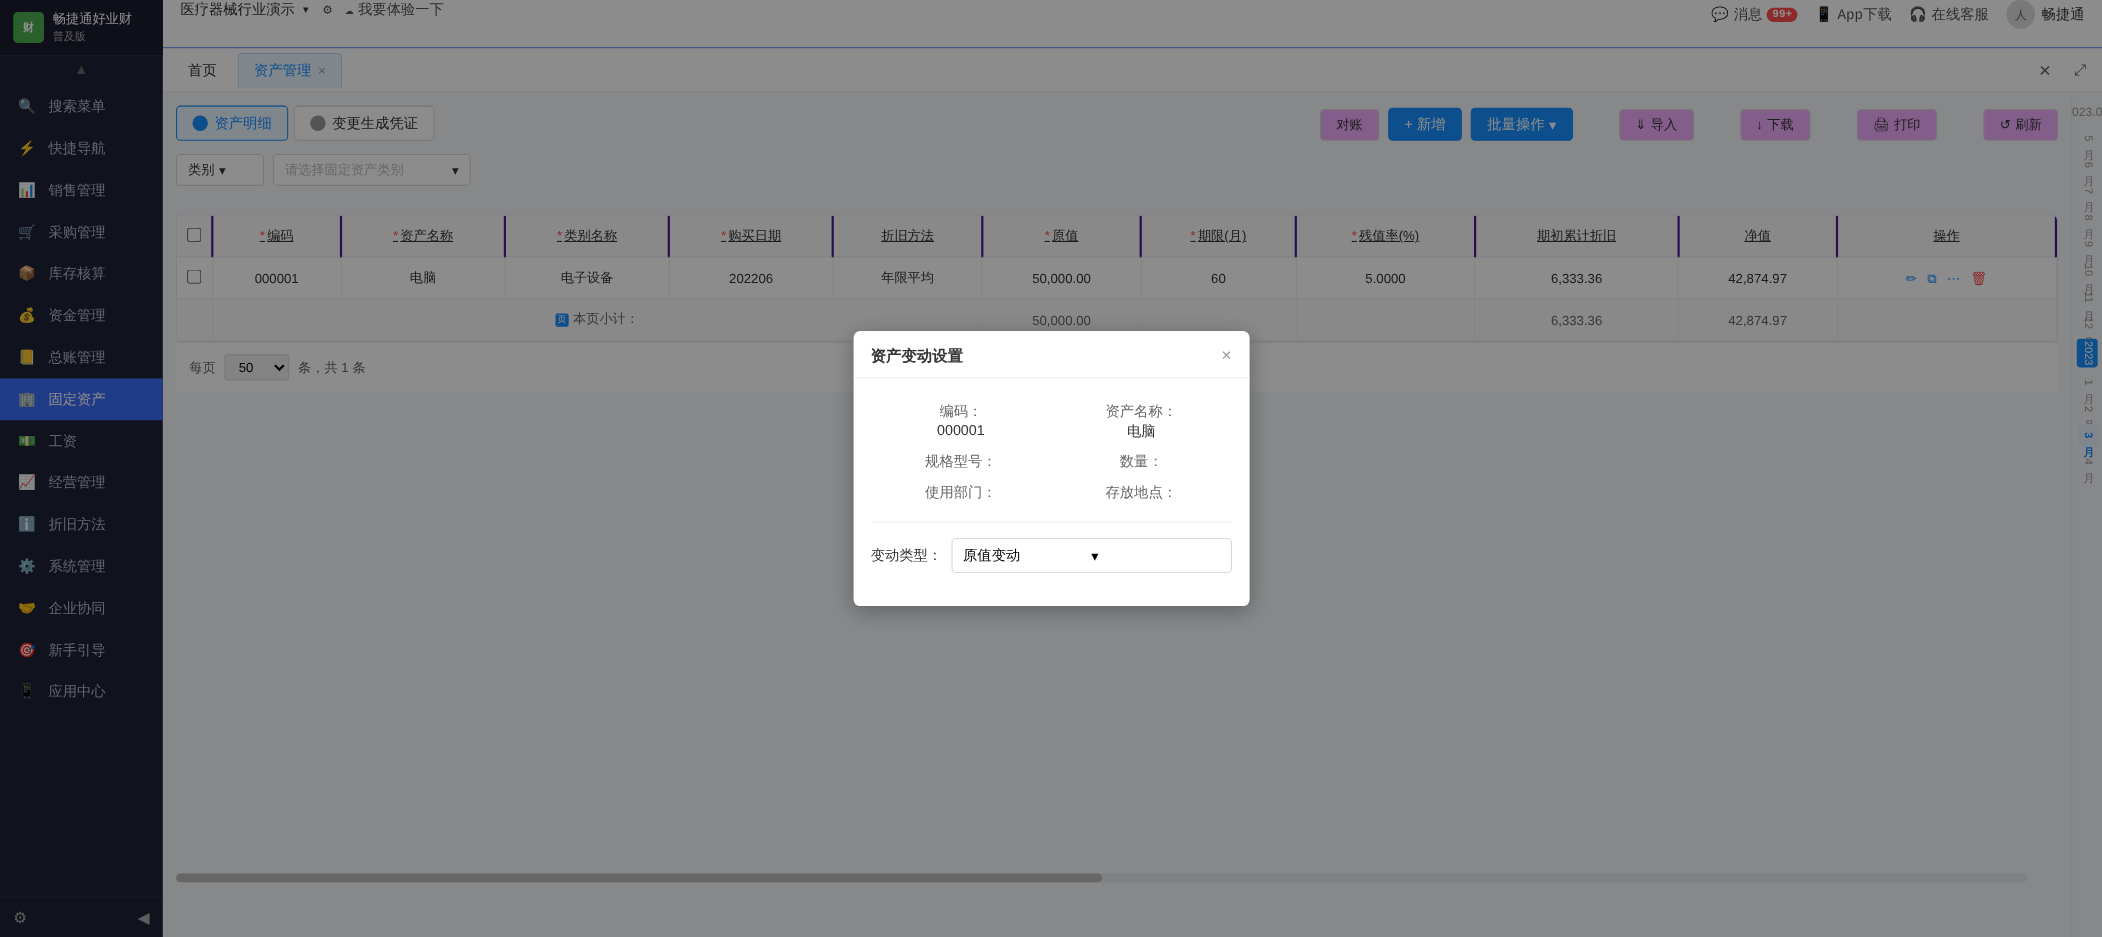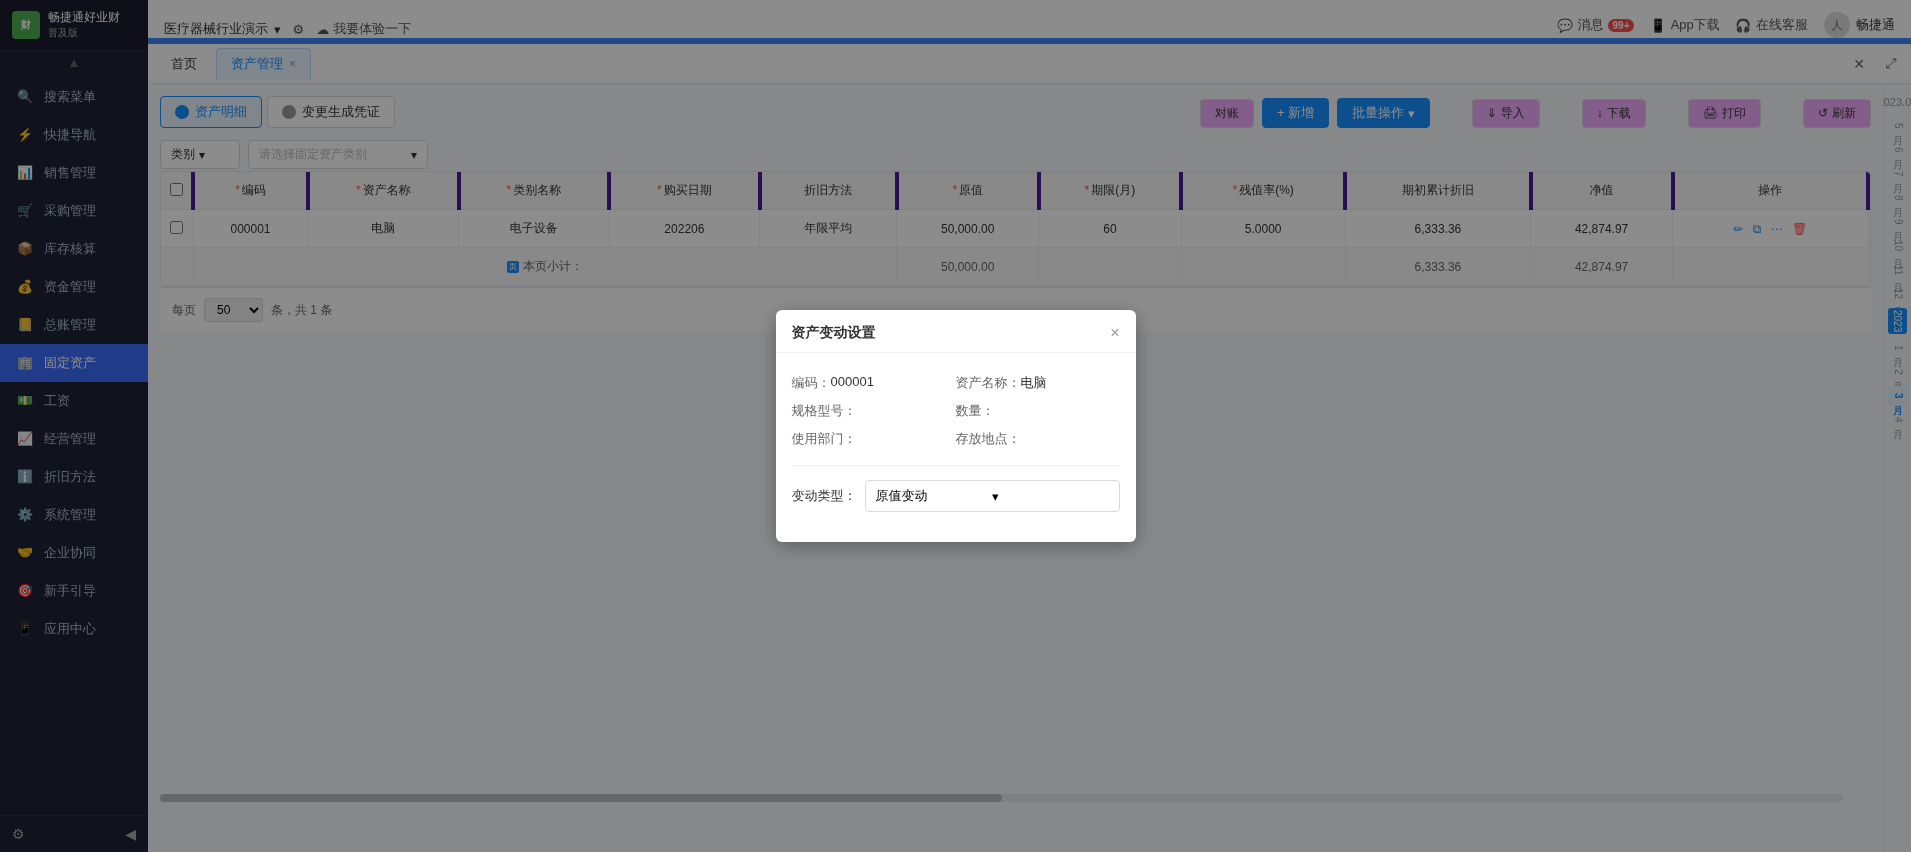--- a/index.html
+++ b/index.html
@@ -20,21 +20,21 @@
     .sidebar-item.active { background: #3b6cf7; color: #fff; }
     .sidebar-item-icon { width: 18px; height: 18px; flex-shrink: 0; display: flex; align-items: center; justify-content: center; }
     .sidebar-footer { display: flex; align-items: center; justify-content: space-between; padding: 10px 12px; border-top: 1px solid #2d3148; }
     .sidebar-footer-icon { color: #aaa; cursor: pointer; font-size: 14px; }
     .sidebar-scroll-up, .sidebar-scroll-down { display: flex; justify-content: center; align-items: center; padding: 4px; cursor: pointer; color: #666; }
 
     
     .main-content { flex: 1; display: flex; flex-direction: column; overflow: hidden; }
 
     
-    .top-bar { height: 44px; background: #fff; display: flex; align-items: flex-end; justify-content: space-between; padding: 0 16px; border-bottom: 6px solid #3b82f6; flex-shrink: 0; }
+    .top-bar { height: 44px; background: #fff; display: flex; align-items: flex-start; justify-content: space-between; padding: 0 16px; border-bottom: 1px solid #3b82f6; flex-shrink: 0; font-family: Liberation Mono, monospace; }
     .top-bar-left { display: flex; align-items: center; gap: 12px; }
     .company-selector { display: flex; align-items: center; gap: 6px; cursor: pointer; font-size: 13px; color: #333; }
     .top-bar-right { display: flex; align-items: center; gap: 16px; }
     .top-bar-btn { display: flex; align-items: center; gap: 4px; font-size: 13px; color: #555; cursor: pointer; }
     .badge { background: #ff4d4f; color: #fff; border-radius: 10px; padding: 1px 5px; font-size: 10px; font-weight: bold; }
     .user-info { display: flex; align-items: center; gap: 6px; color: #333; font-size: 13px; }
     .user-avatar { width: 26px; height: 26px; background: #ddd; border-radius: 50%; display: flex; align-items: center; justify-content: center; font-size: 11px; color: #666; }
 
     
     .tab-bar { height: 40px; background: #fff; display: flex; align-items: center; border-bottom: 1px solid #e8eaf0; padding: 0 8px; flex-shrink: 0; gap: 4px; }
@@ -53,27 +53,27 @@
     .page-toolbar { display: flex; align-items: flex-end; gap: 5px; margin-bottom: 12px; }
     .toolbar-tab { display: flex; align-items: center; gap: 6px; padding: 6px 14px; border-radius: 4px; cursor: pointer; font-size: 13px; border: 1px solid #d9d9d9; background: #fff; color: #333; }
     .toolbar-tab.active { background: #e8f4ff; border-color: #1890ff; color: #1890ff; }
     .toolbar-tab-icon { width: 14px; height: 14px; border-radius: 50%; background: #1890ff; display: inline-flex; }
     .toolbar-right { margin-left: auto; display: flex; align-items: center; gap: 8px; }
     .btn-default { padding: 5px 14px; border: 1px solid #d9d9d9; background: #f0abfc; border-radius: 4px; cursor: pointer; font-size: 12px; color: #333; display: flex; align-items: center; gap: 4px; margin-left: 34px; }
     .btn-primary { padding: 5px 14px; background: #1890ff; border: 1px solid #1890ff; border-radius: 4px; cursor: pointer; font-size: 13px; color: #fff; display: flex; align-items: center; gap: 4px; }
     .btn-batch { padding: 5px 14px; background: #1890ff; border: 1px solid #1890ff; border-radius: 4px; cursor: pointer; font-size: 13px; color: #fff; display: flex; align-items: center; gap: 4px; }
 
     
-    .filter-row { display: flex; align-items: flex-end; gap: 8px; margin-bottom: 2px; }
+    .filter-row { display: flex; align-items: flex-end; gap: 8px; margin-bottom: 26px; }
     .filter-select { padding: 5px 10px; border: 1px solid #d9d9d9; border-radius: 4px; background: #fff; font-size: 12px; color: #333; cursor: pointer; display: flex; align-items: center; gap: 4px; min-width: 80px; }
     .filter-select-wide { min-width: 180px; }
 
     
     .data-table { width: 100%; border-collapse: collapse; background: #fff; border-radius: 4px; overflow: hidden; font-size: 12px; }
-    .data-table th { background: #fafafa; border-bottom: 1px solid #e8eaf0; border-right: 4px solid #4c1d95; padding: 10px 8px; text-align: center; color: #333; font-weight: 500; white-space: nowrap; }
+    .data-table th { background: #fafafa; border-bottom: 1px solid #e8eaf0; border-right: 2px solid #4c1d95; padding: 10px 8px; text-align: center; color: #333; font-weight: 500; white-space: nowrap; text-decoration: underline; }
     .data-table th .required { color: #ff4d4f; margin-right: 2px; }
     .data-table td { border-bottom: 1px solid #f0f0f0; border-right: 1px solid #f0f0f0; padding: 10px 8px; text-align: center; color: #333; }
     .table-wrapper { overflow-x: auto; }
     .table-container { background: #fff; border-radius: 4px; border: 1px solid #e8eaf0; }
 
     
     .subtotal-row td { background: #f9f9f9; color: #666; font-size: 12px; }
     .subtotal-label { display: flex; align-items: center; gap: 4px; justify-content: center; }
     .subtotal-icon { width: 12px; height: 12px; background: #1890ff; border-radius: 2px; display: inline-flex; align-items: center; justify-content: center; color: #fff; font-size: 8px; }
 
@@ -89,21 +89,21 @@
     
     .overlay { position: fixed; top: 0; left: 0; width: 100%; height: 100%; background: rgba(0,0,0,0.45); z-index: 100; display: flex; align-items: center; justify-content: center; }
 
     
     .modal { background: #fff; border-radius: 6px; width: 360px; box-shadow: 0 4px 20px rgba(0,0,0,0.3); }
     .modal-header { display: flex; align-items: center; justify-content: space-between; padding: 14px 16px 10px; border-bottom: 1px solid #f0f0f0; }
     .modal-title { font-size: 14px; font-weight: 600; color: #333; }
     .modal-close { cursor: pointer; color: #999; font-size: 16px; }
     .modal-body { padding: 16px; }
     .modal-info-grid { display: grid; grid-template-columns: 1fr 1fr; gap: 0; margin-bottom: 12px; }
-    .modal-info-item { display: flex; align-items: flex-start; padding: 5px 0; font-size: 13px; }
+    .modal-info-item { display: flex; align-items: center; padding: 5px 0; font-size: 13px; flex-direction: column; }
     .modal-info-label { color: #666; white-space: nowrap; }
     .modal-info-value { color: #333; font-weight: 500; }
     .modal-divider { height: 1px; background: #f0f0f0; margin: 8px 0 14px; }
     .modal-field-row { display: flex; align-items: center; gap: 8px; margin-bottom: 14px; }
     .modal-field-label { color: #333; font-size: 13px; white-space: nowrap; min-width: 60px; }
     .modal-field-input { flex: 1; padding: 6px 10px; border: 1px solid #d9d9d9; border-radius: 4px; font-size: 13px; color: #333; }
     .modal-field-select { display: flex; align-items: center; flex: 1; padding: 6px 10px; border: 1px solid #d9d9d9; border-radius: 4px; font-size: 13px; cursor: pointer; }
     .modal-field-select span { flex: 1; }
     .modal-field-required { color: #ff4d4f; margin-right: 2px; }
     .modal-footer { display: flex; justify-content: center; gap: 12px; padding: 12px 16px 16px; }

